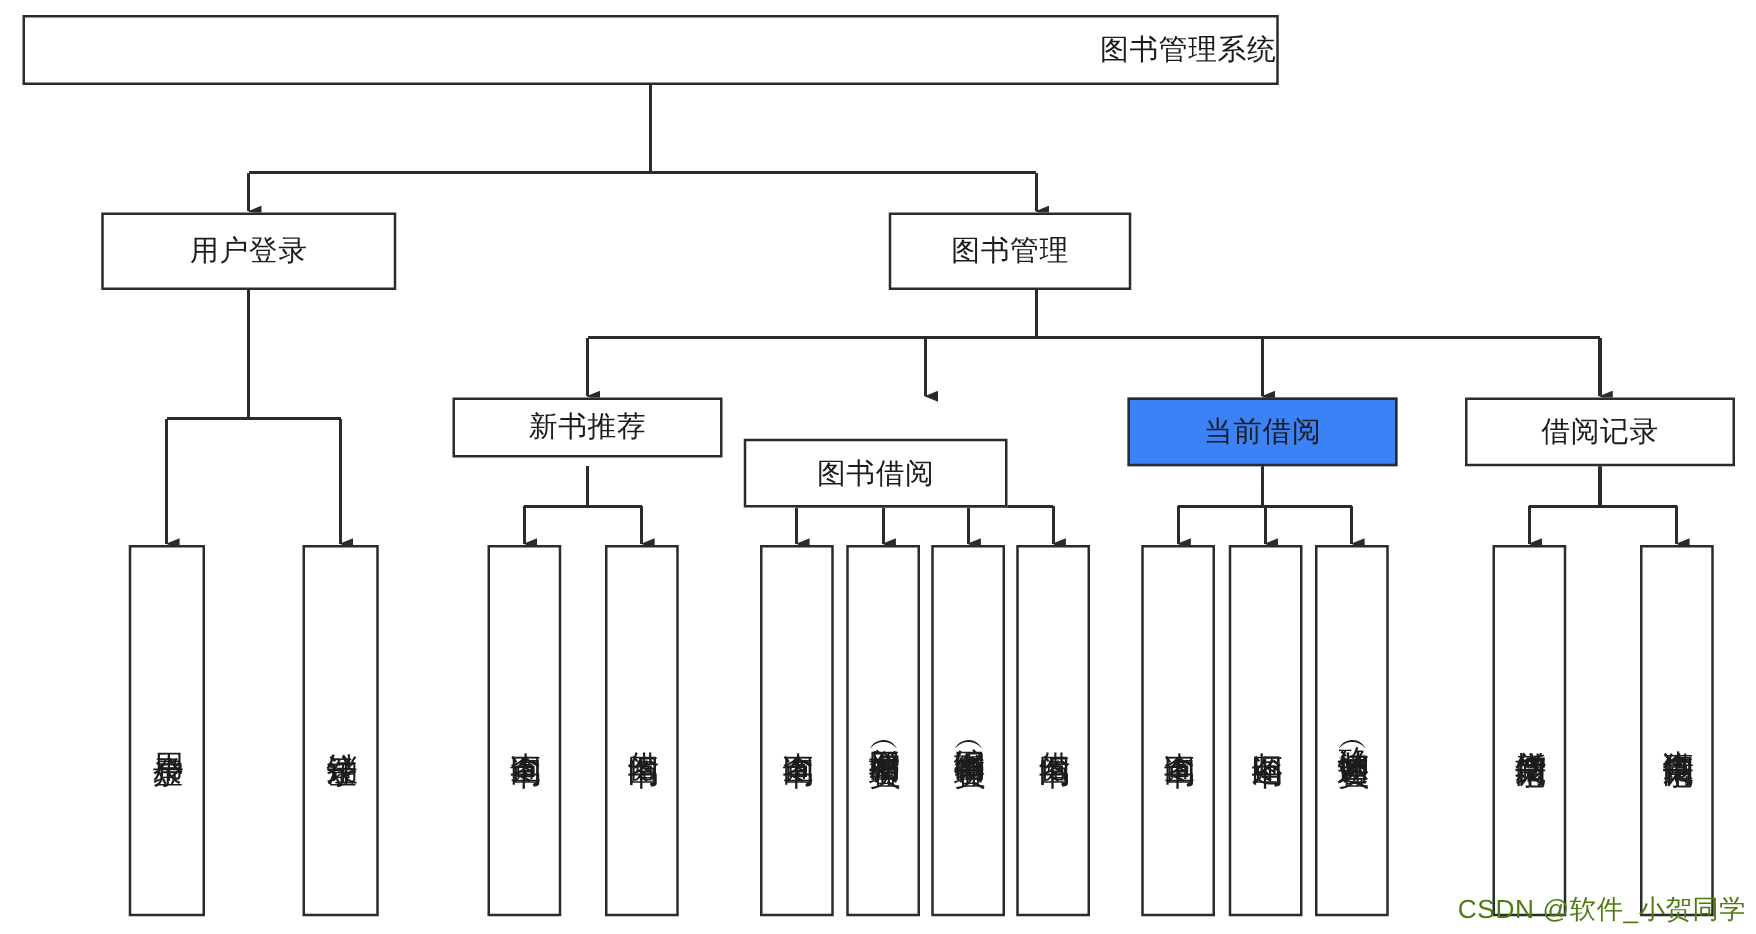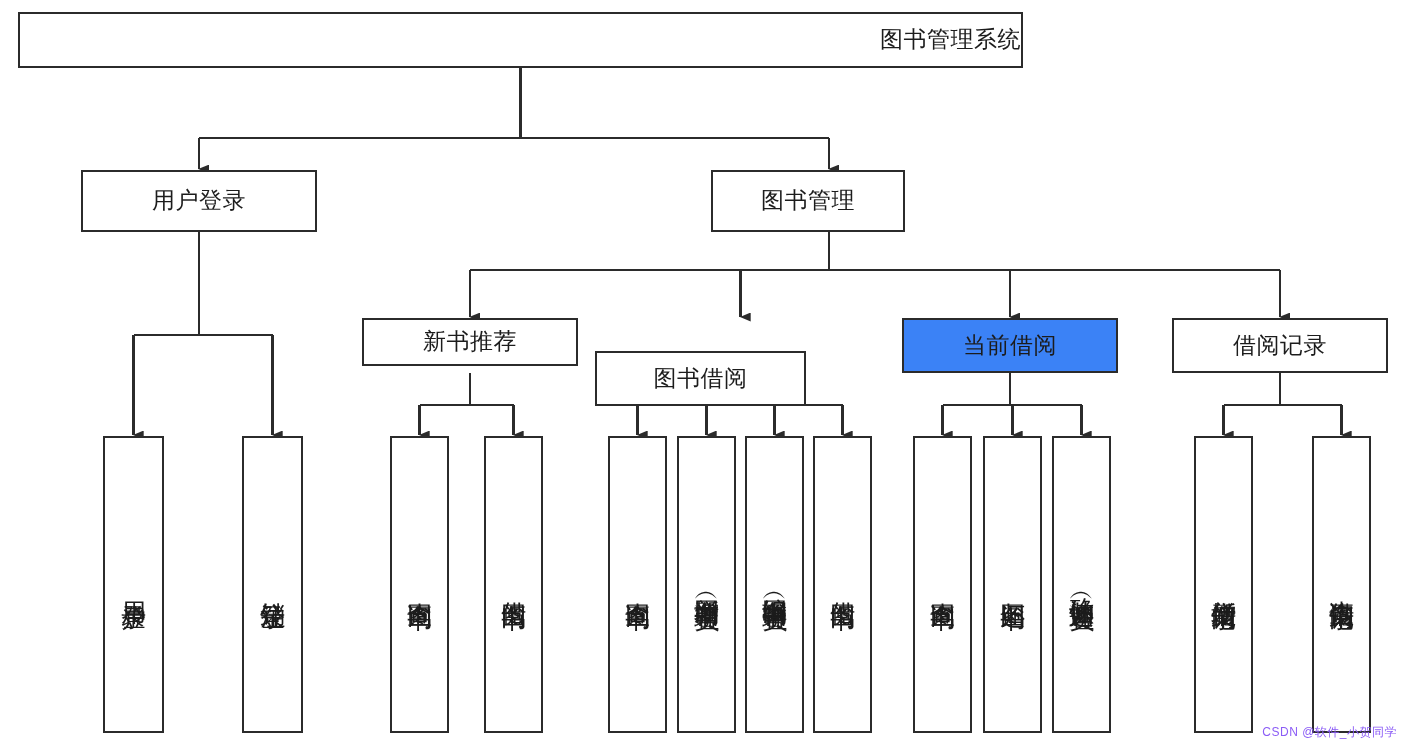--- a/index.html
+++ b/index.html
@@ -58,22 +58,22 @@
     font-size: 25px;
     line-height: 1.02;
     letter-spacing: 1.5px;
     white-space: normal;
     max-height: 100%;
   }
   #watermark {
     position: absolute;
     right: 8px;
     bottom: 6px;
-    font-size: 12px;
-    color: #8b5cf6;
+    font-size: 21px;
+    color: #4d7c0f;
     letter-spacing: 0.5px;
     white-space: nowrap;
     pointer-events: none;
   }
 </style>
 </head>
 <body>
 
 <div id="diagram-root">
 

